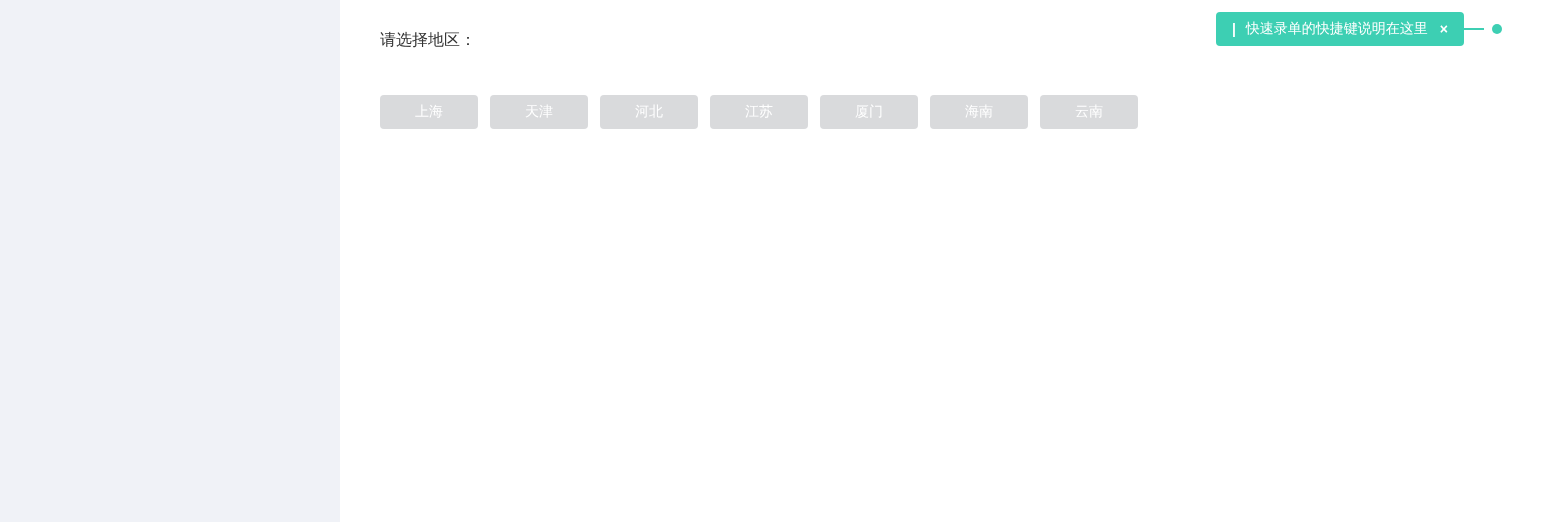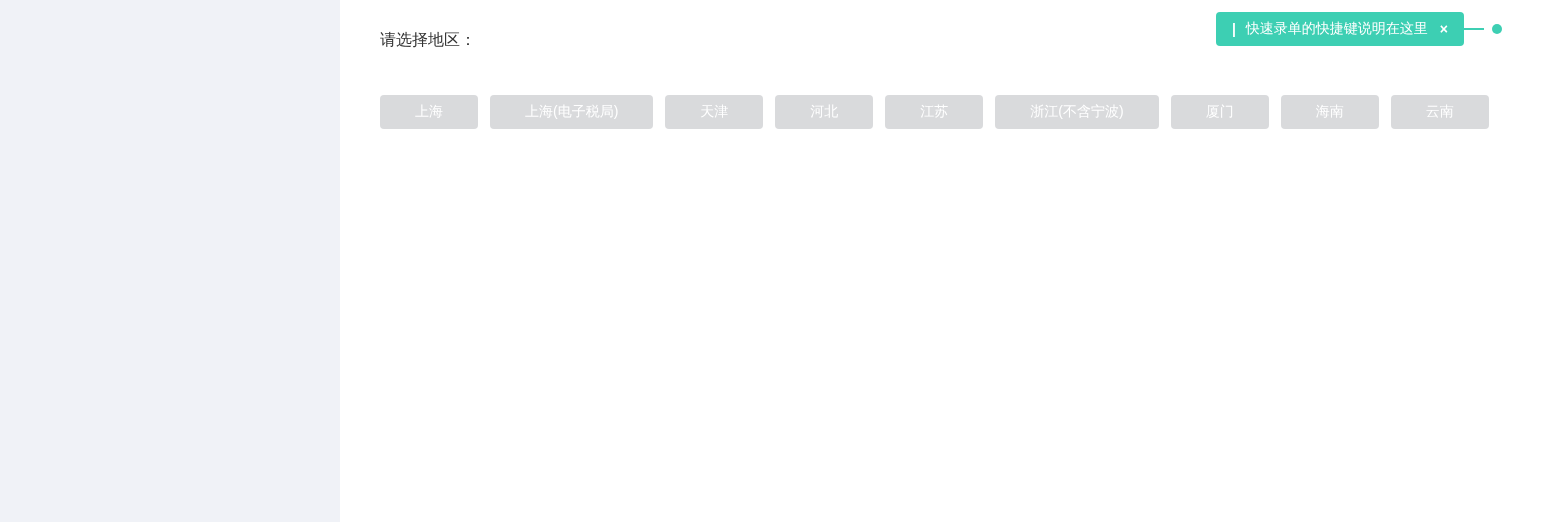--- a/index.html
+++ b/index.html
@@ -117,25 +117,23 @@
 <body>
 
 <div class="left-sidebar"></div>
 
 <div class="main-content">
   <div class="page-title">请选择地区：</div>
 
   <div class="region-buttons">
 
   <button class="region-btn">上海</button>
-      <button class="region-btn">上海(电子税局)</button>
       <button class="region-btn">天津</button>
       <button class="region-btn">河北</button>
       <button class="region-btn">江苏</button>
-      <button class="region-btn">浙江(不含宁波)</button>
       <button class="region-btn">厦门</button>
       <button class="region-btn">海南</button>
       <button class="region-btn">云南</button>
     </div>
 </div>
 
 <div class="tooltip-container">
   <div class="tooltip-box">
     <span>快速录单的快捷键说明在这里</span>
     <span class="tooltip-close">×</span>

